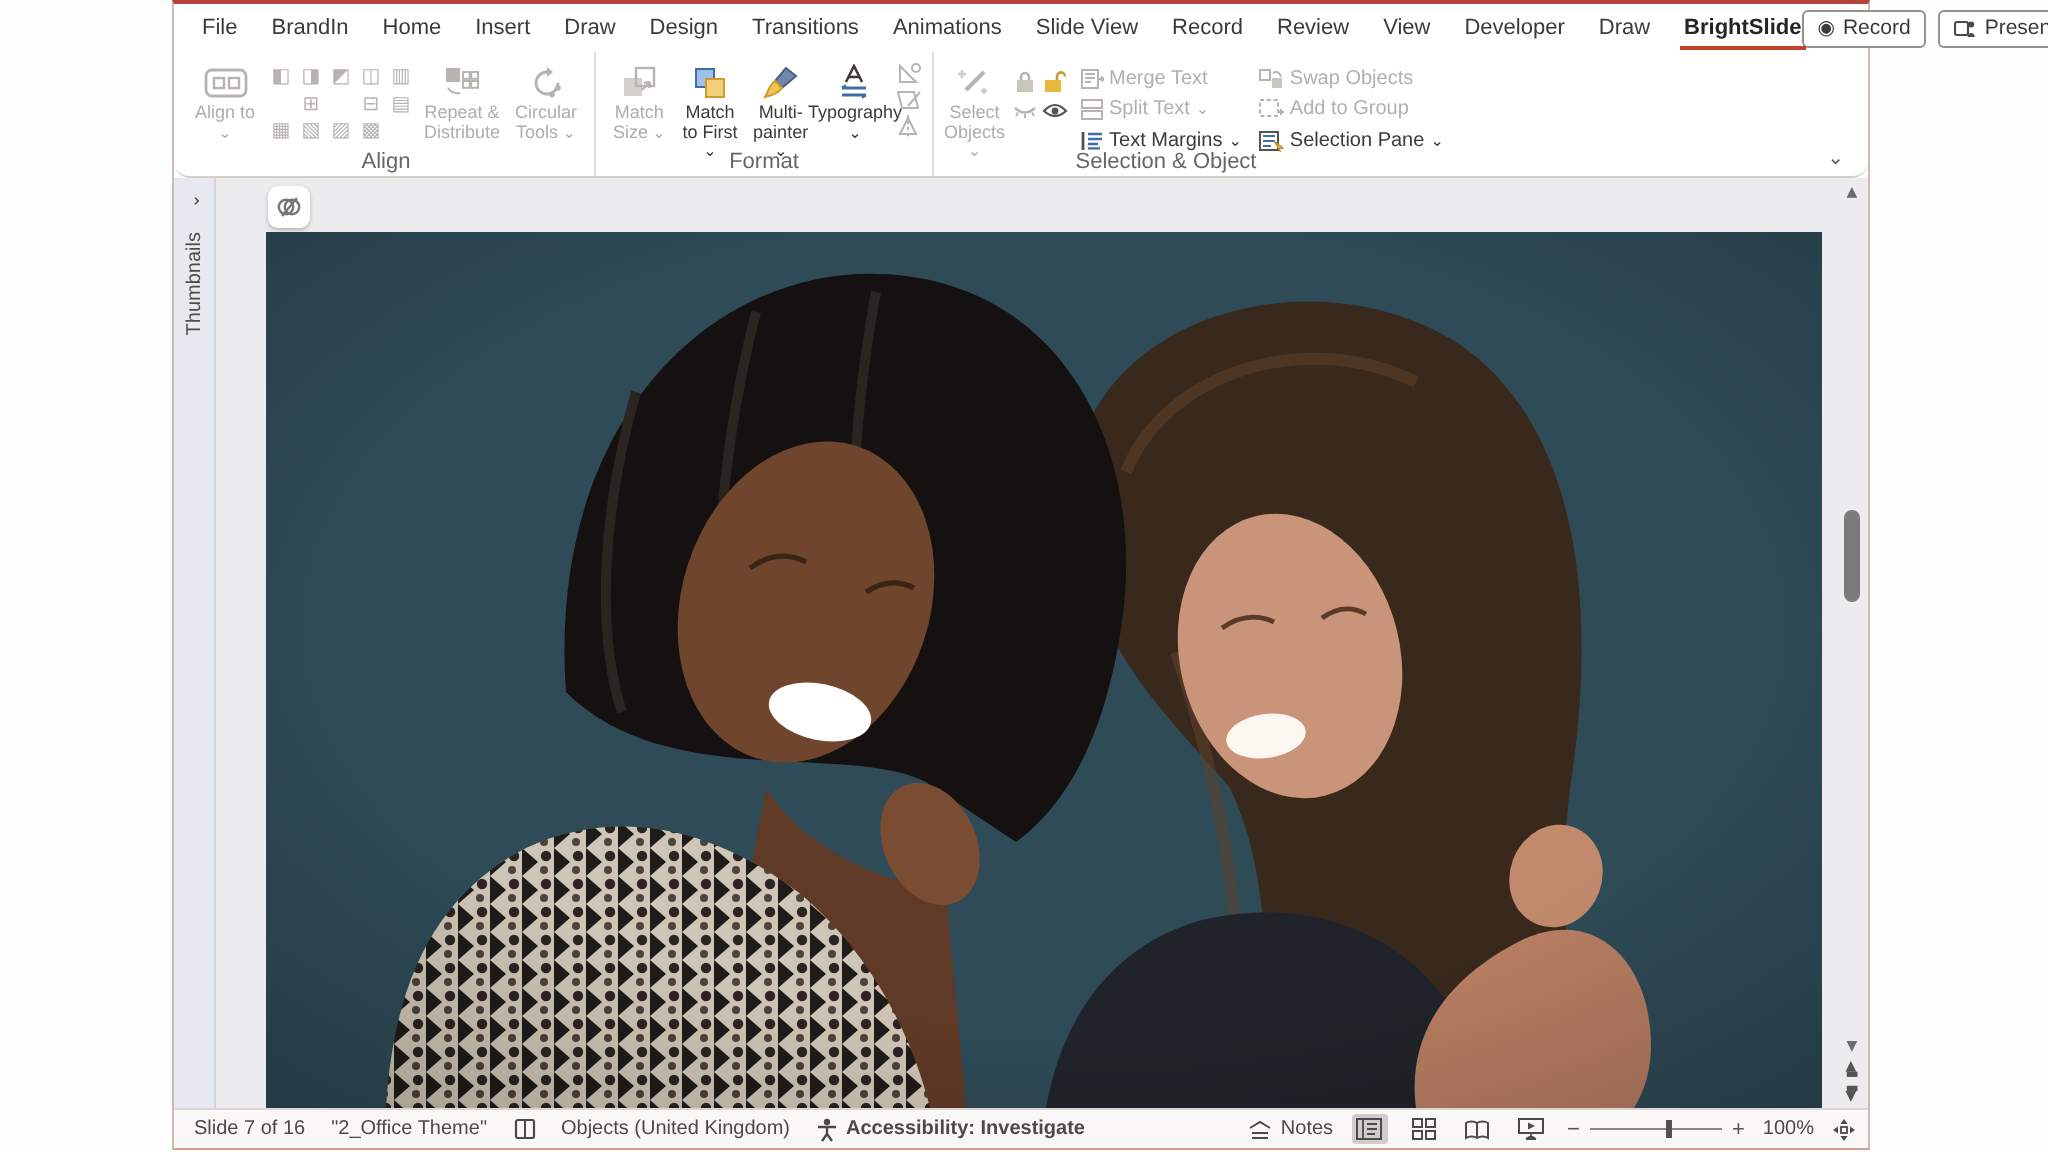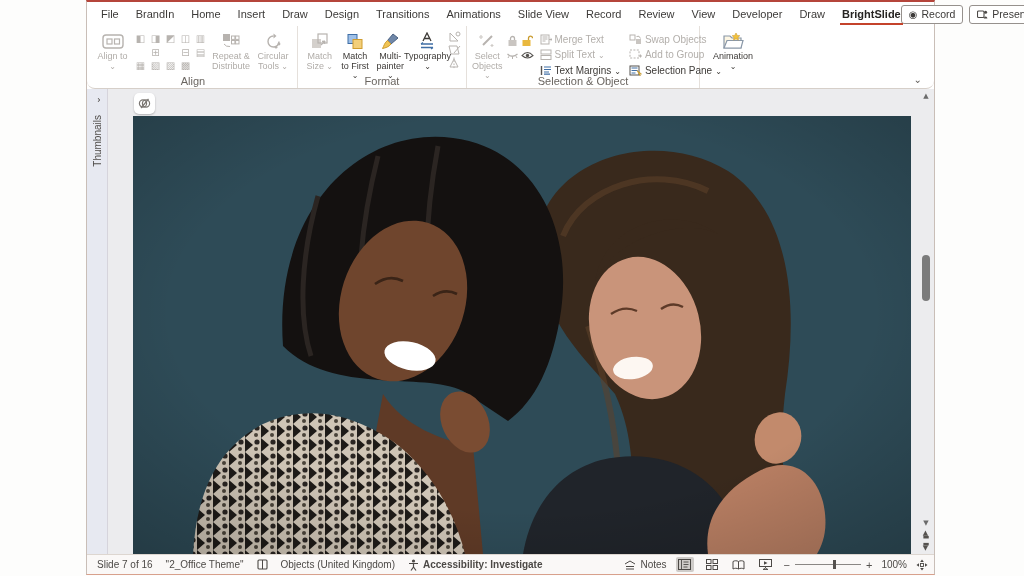--- a/index.html
+++ b/index.html
@@ -286,32 +286,20 @@
               <path d="M2.5,3 h6 M2.5,5.5 h6 M2.5,8 h4" stroke="#3f6ea5"></path>
               <path d="M8,5.5 L12.5,9 L10.5,9.3 L11.3,11 Z" fill="#e9b83e" stroke="#b98c20" stroke-width="0.6"></path>
             </svg>
           <span>Selection Pane</span>
             <span class="cv"></span>
         </div>
       </div>
       <span class="glabel">Selection &amp; Object</span>
     </div>
 
-    <div class="grp" style="width:56px;justify-content:center">
-      <div class="bb dd" style="width:48px">
-        <span class="ic">
-          <svg width="22" height="18" viewBox="0 0 22 18">
-              <path d="M2,4 L8,4 L10,6 L19,6 L19,16 L2,16 Z" fill="#fdf6e3" stroke="#8a98a8" stroke-width="1.2"></path>
-              <path d="M2,16 L5,8.5 L21,8.5 L19,16 Z" fill="#fff" stroke="#8a98a8" stroke-width="1.2"></path>
-              <path d="M14,1 l1.2,2.4 2.6,0.3 -1.9,1.8 0.5,2.6 -2.4,-1.3 -2.4,1.3 0.5,-2.6 -1.9,-1.8 2.6,-0.3 Z" fill="#f2c23c" stroke="#cf9c2e" stroke-width="0.6"></path>
-            </svg>
-        </span>
-        <span class="t">Animation</span>
-      </div>
-    </div>
 
 
 
     <span class="collapse">⌄</span>
   </div>
 
   <div class="work">
     <div class="thumbstrip">
       <span class="expandchev">⌄</span>
       <span class="vtext">Thumbnails</span>

